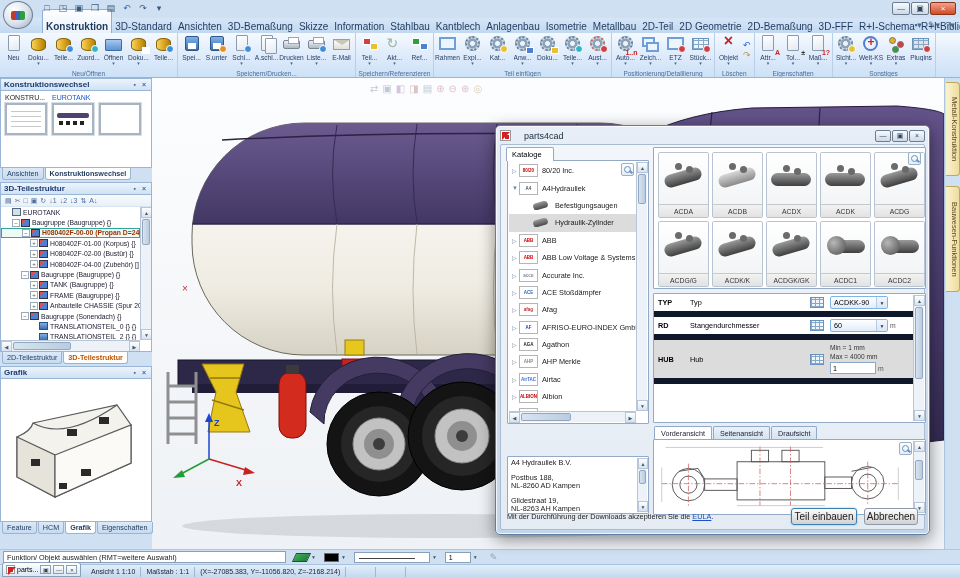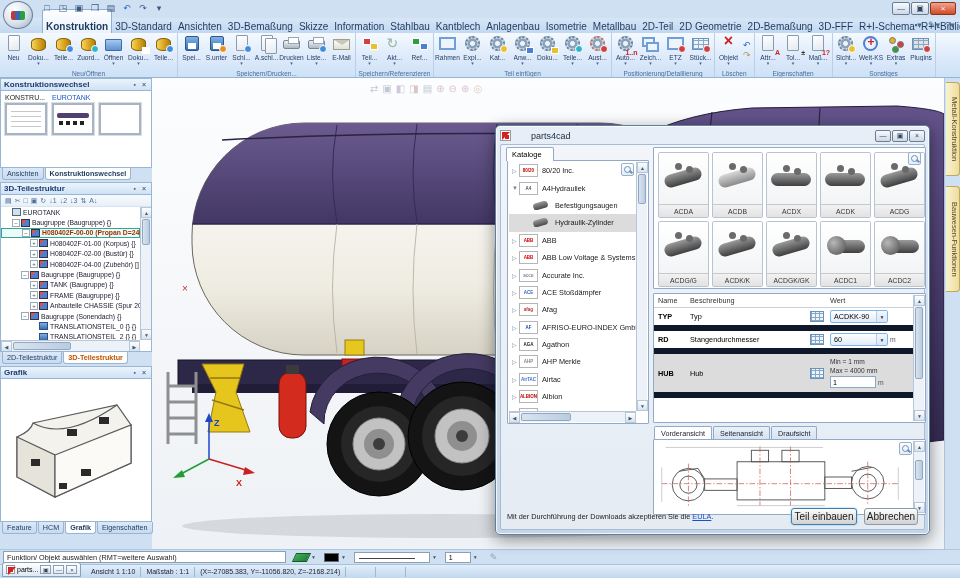--- a/index.html
+++ b/index.html
@@ -88,21 +88,21 @@
 .sth{background:linear-gradient(90deg,#d8e4f0,#b9cce0);border:1px solid #93a8c0;border-radius:2px}
 
 .viewport{position:absolute;left:152px;top:78px;width:792px;height:471px;background:linear-gradient(#fcfdfe,#eef1f5);overflow:hidden;z-index:1}
 .vtool{position:absolute;left:218px;top:5px;display:flex;gap:4px;opacity:.6;z-index:2}
 .vtool span{font-size:10px}
 
 .rstrip{position:absolute;right:0;top:78px;width:16px;bottom:29px;background:#cfe0f2;z-index:20;border-left:1px solid #aec6e0}
 .vtab{position:absolute;left:1px;width:14px;writing-mode:vertical-rl;font-size:7.5px;color:#5a4a1e;background:linear-gradient(90deg,#fbf3cf,#eeddA0);border:1px solid #c0a855;border-left:none;border-radius:0 4px 4px 0;padding:6px 0;text-align:center}
 
 .dialog{position:absolute;left:495px;top:125px;width:435px;height:410px;background:linear-gradient(#e7eef7,#c3d5e9);border:1px solid #5f7f9f;border-radius:5px;box-shadow:0 4px 16px rgba(0,0,0,.45),inset 0 0 0 1px rgba(255,255,255,.75);z-index:40}
-.dtitle{position:absolute;left:4px;top:2px;right:4px;height:15px;display:flex;align-items:center;gap:20px;font-size:9px;color:#1a2a3a}
+.dtitle{position:absolute;left:4px;top:2px;right:4px;height:15px;display:flex;align-items:center;gap:13px;font-size:9px;color:#1a2a3a}
 .p4icon{width:11px;height:11px;background:#fff;border:1px solid #999;position:relative}
 .p4icon:before{content:"";position:absolute;left:1px;top:1px;width:0;height:0;border:4px solid;border-color:#d42020 transparent transparent #d42020}
 .p4icon:after{content:"";position:absolute;right:1px;bottom:1px;width:4px;height:4px;background:#d42020}
 .dbtns{margin-left:auto;display:flex;gap:1px}
 .db{width:16px;height:12px;border:1px solid #6e7c90;border-radius:2px;background:linear-gradient(#f6fafd,#ccd9e8);font-size:7px;line-height:10px;text-align:center;color:#30455e}
 .dbody{position:absolute;left:4px;top:18px;right:4px;bottom:4px;background:linear-gradient(#f2f5f9,#e4ebf3);border:1px solid #aabcd2;border-radius:2px}
 .dbox{position:absolute;background:#fff;border:1px solid #93a9c8;border-radius:1px}
 .ktab{position:absolute;left:5px;top:2px;width:48px;height:14px;background:#fff;border:1px solid #93a9c8;border-bottom:none;border-radius:2px 2px 0 0;font-size:7.5px;padding:2px 0 0 5px;z-index:3}
 .crow{display:flex;align-items:center;height:17.4px;padding-left:3px;white-space:nowrap}
 .crow.child{padding-left:16px}
@@ -883,20 +883,36 @@
             <span class="sbtn">▲</span>
             <span class="sth" style="height:30px;margin:1px"></span>
             <span class="sbtn" style="margin-top:auto">▼</span>
           </div>
         <div class="hscr" style="left:1px;right:12px;bottom:1px">
             <span class="sbtn">◀</span>
             <span class="sth" style="width:50px;margin:1px"></span>
             <span class="sbtn" style="margin-left:auto">▶</span>
           </div>
       </div>
+      <div class="dbox" style="left:6px;top:311px;width:142px;height:58px">
+        <div class="addr" id="addr" style="position:absolute;left:0;top:0;right:11px">
+            <div>A4 Hydrauliek B.V.</div>
+            <div></div>
+            <div>Postbus 188,</div>
+            <div>NL-8260 AD Kampen</div>
+            <div></div>
+            <div>Glidestraat 19,</div>
+            <div>NL-8263 AH Kampen</div>
+          </div>
+        <div class="vscr" style="top:1px;right:1px;bottom:1px;width:10px">
+            <span class="sbtn" style="width:10px">▲</span>
+            <span class="sth" style="height:14px;margin:1px"></span>
+            <span class="sbtn" style="width:10px;margin-top:auto">▼</span>
+          </div>
+      </div>
       <div class="dbox" style="left:152px;top:2px;width:273px;height:142px">
         <div class="pgrid" id="pgrid">
             <div class="pcard">
               <div class="pimg k-cyl"></div>
               <div class="pcap">ACDA</div>
             </div>
             <div class="pcard">
               <div class="pimg k-light"></div>
               <div class="pcap">ACDB</div>
             </div>
@@ -930,26 +946,20 @@
             </div>
             <div class="pcard">
               <div class="pimg k-flange"></div>
               <div class="pcap">ACDC2</div>
             </div>
           </div>
         <span class="magbtn" style="right:4px;top:4px"></span>
       </div>
       <div class="dbox" style="left:152px;top:148px;width:273px;height:130px">
         <div class="tbl" id="ptable">
-            <div class="thead">
-              <span class="tc-n">Name</span>
-              <span class="tc-d">Beschreibung</span>
-              <span class="tc-i"></span>
-              <span class="tc-w">Wert</span>
-            </div>
             <div class="trw" style="height:23px">
               <span class="tc-n">TYP</span>
               <span class="tc-d">Typ</span>
               <span class="tc-i">
                 <span class="gic"></span>
               </span>
               <span class="tc-w">
                 <span class="combo">
                   <span>ACDKK-90</span>
                   <span class="arr">▼</span>

